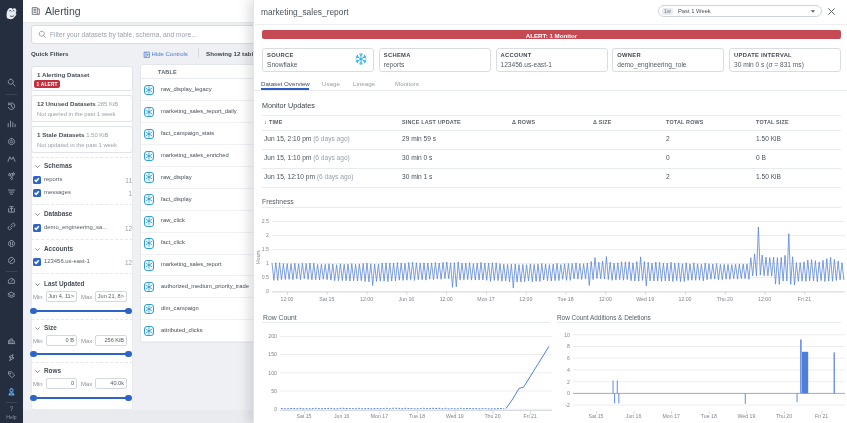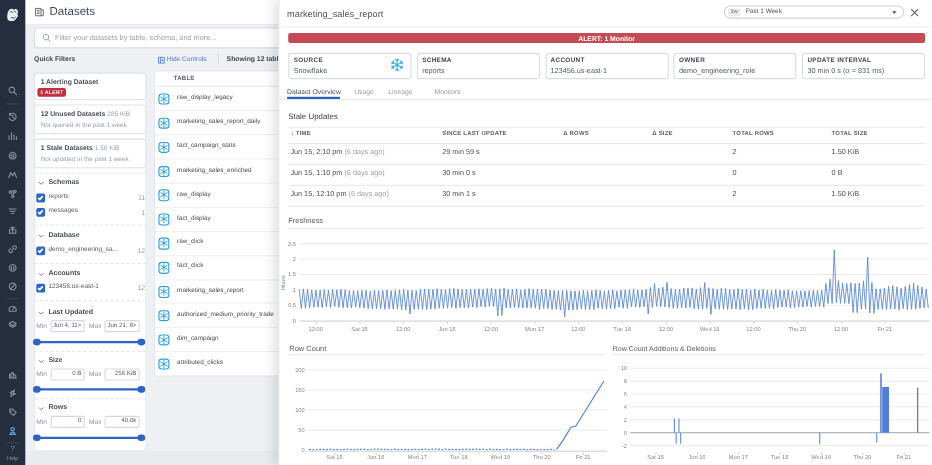--- a/index.html
+++ b/index.html
@@ -5,21 +5,21 @@
 html,body { width:847px; height:423px; overflow:hidden; font-family:"Liberation Sans",sans-serif; background:#eef0f3; }
 .card { position:absolute; left:31px; width:102px; background:#fff; border:1px solid #e0e3e8; border-radius:3px; box-sizing:border-box; }
 .ldiv { position:absolute; left:31px; width:102px; height:0; border-top:1px dashed #e4e7eb; }
 </style></head>
 <body>
 
 <div style="position:absolute;left:23px;top:0;width:824px;height:22px;background:#fff;border-bottom:1px solid #e6e8eb"></div>
 <svg style="position:absolute;left:31px;top:6px" width="10" height="10" viewBox="0 0 12 12">
     <path d="M1.5 2h6v8h-6Z M7.5 3.5H10v6.5H7.5 M3 4h3 M3 5.8h3 M3 7.6h3" stroke="#5a626e" stroke-width="1" fill="none"></path>
   </svg>
-<div style="position:absolute;left:45px;top:5px;font-size:10.5px;color:#3f4856">Datasets</div>
+<div style="position:absolute;left:45px;top:5px;font-size:10.5px;color:#3f4856">Alerting</div>
 
 <div style="position:absolute;left:31px;top:25px;width:810px;height:19px;background:#fff;border:1px solid #d8dce1;border-radius:3px;box-sizing:border-box"></div>
 <svg style="position:absolute;left:38px;top:30px" width="9" height="9" viewBox="0 0 11 11">
     <path d="M4.6 1.5a3.1 3.1 0 1 0 .002 0Z M7 7 9.6 9.6" stroke="#8f97a1" stroke-width="1.1" fill="none"></path>
   </svg>
 <div style="position:absolute;left:50px;top:31px;font-size:6.7px;color:#9aa2ac">Filter your datasets by table, schema, and more...</div>
 
 <div style="position:absolute;left:31px;top:50px;font-size:6.2px;font-weight:bold;color:#3f4751">Quick Filters</div>
 <svg style="position:absolute;left:143px;top:51px" width="7.5" height="7.5" viewBox="0 0 10 10">
     <path d="M1.5 1.5h7v7h-7Z M4 1.5v7 M5.8 4.2 7.2 5 5.8 5.8Z" stroke="#3b6cd4" stroke-width="0.9" fill="none"></path>
@@ -305,21 +305,21 @@
     <path d="M6.0 6.0 L6.0 0.3 M6.0 2.4 L7.5 1.2 M6.0 2.4 L4.5 1.2 M6.0 6.0 L10.9 3.1 M9.1 4.2 L10.9 4.9 M9.1 4.2 L9.5 2.3 M6.0 6.0 L10.9 8.8 M9.1 7.8 L9.5 9.7 M9.1 7.8 L10.9 7.1 M6.0 6.0 L6.0 11.7 M6.0 9.6 L4.5 10.8 M6.0 9.6 L7.5 10.8 M6.0 6.0 L1.1 8.9 M2.9 7.8 L1.1 7.1 M2.9 7.8 L2.5 9.7 M6.0 6.0 L1.1 3.1 M2.9 4.2 L2.5 2.3 M2.9 4.2 L1.1 4.9" stroke="#35b0e5" stroke-width="1.0" stroke-linecap="round" fill="none"></path>
   </svg>
 
 <div style="position:absolute;left:261px;top:80px;font-size:6.2px;color:#414b59">Dataset Overview</div>
 <div style="position:absolute;left:322px;top:80px;font-size:6.2px;color:#959ca6">Usage</div>
 <div style="position:absolute;left:353px;top:80px;font-size:6.2px;color:#959ca6">Lineage</div>
 <div style="position:absolute;left:395px;top:80px;font-size:6.2px;color:#959ca6">Monitors</div>
 <div style="position:absolute;left:253px;top:90px;width:594px;height:1px;background:#e7eaee"></div>
 <div style="position:absolute;left:261px;top:88.2px;width:48px;height:1.8px;background:#2c5cc5"></div>
 
-<div style="position:absolute;left:262px;top:101px;font-size:7.2px;color:#3c434d">Stale Updates</div>
+<div style="position:absolute;left:262px;top:101px;font-size:7.2px;color:#3c434d">Monitor Updates</div>
 <div style="position:absolute;left:262px;top:115px;width:579px;height:0;border-top:1px solid #e7eaee"></div>
 <div style="position:absolute;left:264px;top:119px;font-size:5.4px;font-weight:bold;color:#5a626c;letter-spacing:.2px"><span style="font-size:6px">↓</span> TIME</div>
 <div style="position:absolute;left:402px;top:119px;font-size:5.4px;font-weight:bold;color:#5a626c;letter-spacing:.2px">SINCE LAST UPDATE</div>
 <div style="position:absolute;left:512px;top:119px;font-size:5.4px;font-weight:bold;color:#5a626c;letter-spacing:.2px">Δ ROWS</div>
 <div style="position:absolute;left:593px;top:119px;font-size:5.4px;font-weight:bold;color:#5a626c;letter-spacing:.2px">Δ SIZE</div>
 <div style="position:absolute;left:666px;top:119px;font-size:5.4px;font-weight:bold;color:#5a626c;letter-spacing:.2px">TOTAL ROWS</div>
 <div style="position:absolute;left:756px;top:119px;font-size:5.4px;font-weight:bold;color:#5a626c;letter-spacing:.2px">TOTAL SIZE</div>
 <div style="position:absolute;left:262px;top:129.5px;width:579px;height:0;border-top:1px solid #e7eaee"></div>
 <div style="position:absolute;left:264px;top:134.5px;font-size:6.6px;color:#4b525c">Jun 15, 2:10 pm <span style="color:#9aa1ab">(6 days ago)</span></div>
 <div style="position:absolute;left:402px;top:134.5px;font-size:6.6px;color:#4b525c">29 min 59 s</div>

